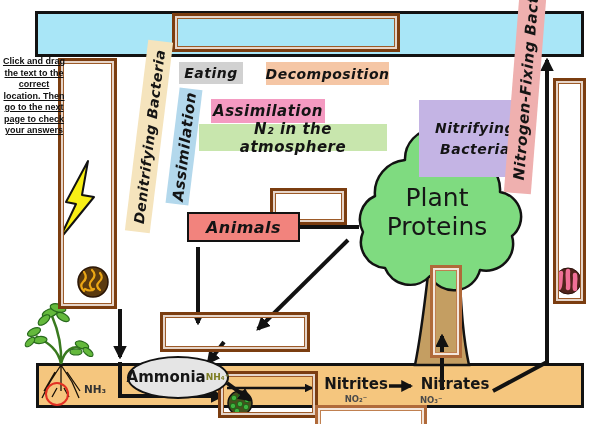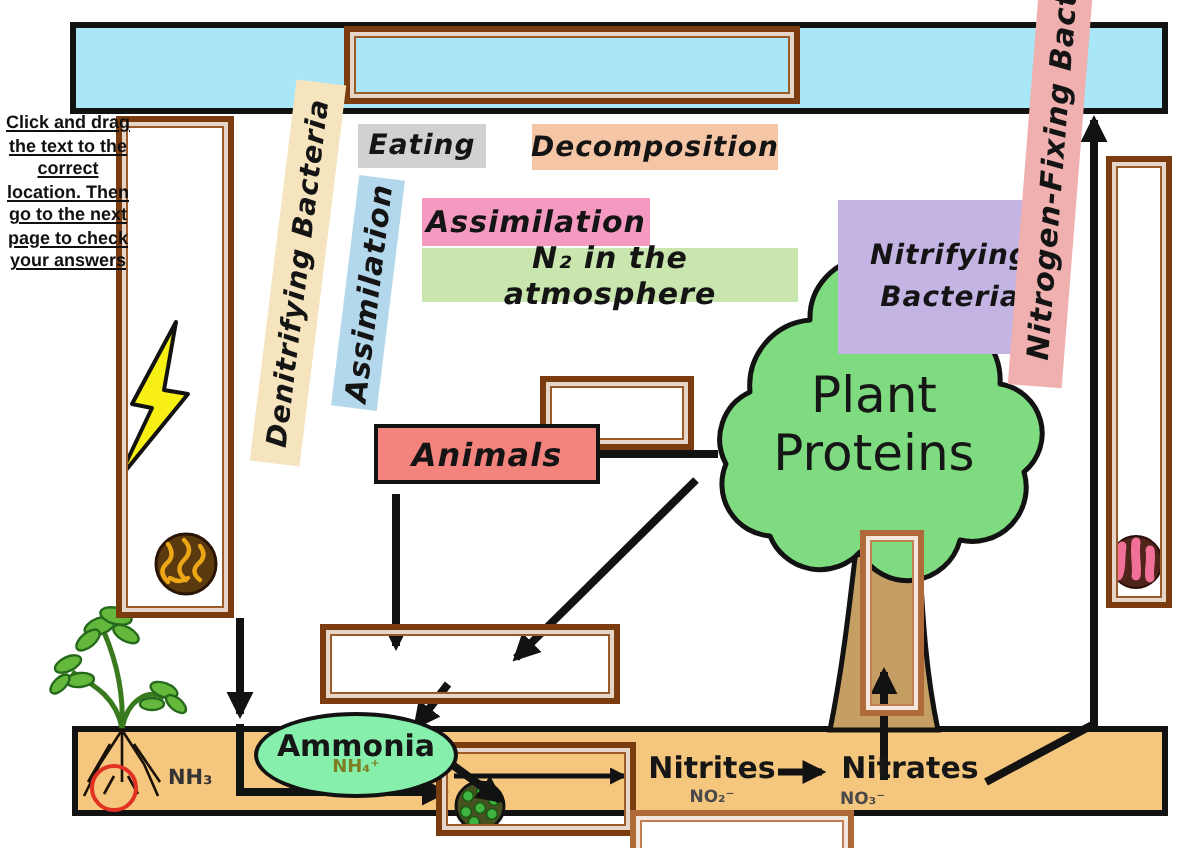--- a/index.html
+++ b/index.html
@@ -21,31 +21,31 @@
   #box-soil-bact{left:218px;top:371px;width:94px;height:41px;}
   #box-soil-bottom{left:315px;top:405px;width:106px;height:26px;background:#fff;}
   #box-trunk{left:430px;top:265px;width:26px;height:87px;}
   #box-right{left:553px;top:78px;width:27px;height:220px;}
   
   .tag{display:flex;align-items:center;justify-content:center;text-align:center;
        font-style:italic;font-weight:600;letter-spacing:.5px;color:#141414;padding:0 3px;}
   #lbl-eating{left:179px;top:62px;width:58px;height:22px;font-size:14px;}
   #lbl-decomposition{left:266px;top:62px;width:117px;height:23px;font-size:14px;}
   #lbl-nitrification{left:211px;top:99px;width:108px;height:24px;font-size:15px;}
-  #lbl-n2{left:211px;top:124px;width:182px;height:27px;font-size:15px;font-style:italic;}
+  #lbl-n2{left:199px;top:124px;width:182px;height:27px;font-size:15px;font-style:italic;}
   #lbl-nitrifying{left:419px;top:100px;width:80px;height:45px;font-size:14px;line-height:1.45;padding:16px;}
   #lbl-denitrifying{left:53px;top:124px;width:186px;height:25px;font-size:14px;transform:rotate(-83deg);}
   #lbl-assimilation{left:126px;top:135px;width:110px;height:23px;font-size:15px;transform:rotate(-83deg);}
   #lbl-nfixing{left:404px;top:57px;width:240px;height:27px;font-size:15px;transform:rotate(-85.5deg);}
   #lbl-animals{left:140px;top:212px;width:103px;height:26px;font-size:16px;border:2.5px solid #121212;margin-left:47px;}
   
   .comic{font-weight:600;font-style:normal;}
   #plant-text{left:367px;top:184px;width:140px;text-align:center;font-size:25px;font-weight:500;line-height:1.15;}
   #ammonia{left:127px;top:356px;width:98px;height:39px;border:2px solid #121212;border-radius:50%;
-           background:#86efac;display:flex;flex-direction:column;align-items:center;justify-content:center;line-height:1;}
+           background:#e5e5e5;display:flex;flex-direction:row;align-items:center;justify-content:center;line-height:1;}
   #ammonia .nm{font-size:15px;font-weight:600;}
   #ammonia .fm{font-size:9px;font-weight:700;color:#7d7d22;margin-top:-1px;}
   #lbl-nh3{left:84px;top:383px;font-size:10.5px;font-weight:700;color:#333;}
   #lbl-nitrites{left:323px;top:375px;width:66px;text-align:center;font-size:15px;}
   #lbl-no2{left:323px;top:394px;width:66px;text-align:center;font-size:8.5px;font-weight:700;color:#4a4a4a;}
   #lbl-nitrates{left:420px;top:375px;width:70px;text-align:center;font-size:15px;}
   #lbl-no3{left:420px;top:395px;width:70px;text-align:left;font-size:8.5px;font-weight:700;color:#4a4a4a;}
   #instructions{left:1px;top:56px;width:66px;font-family:"Liberation Sans",sans-serif;
                 font-size:9px;font-weight:700;text-align:center;line-height:1.28;color:#101010;text-decoration:underline;}
   svg.layer{position:absolute;left:0;top:0;pointer-events:none;}

